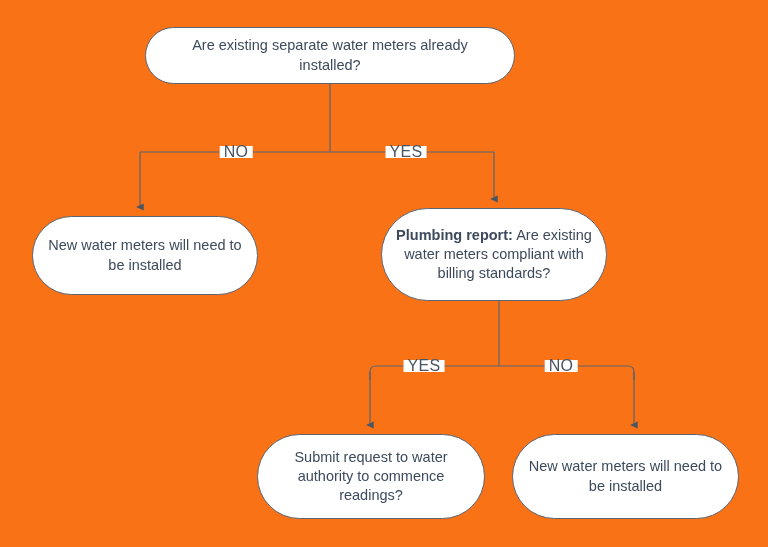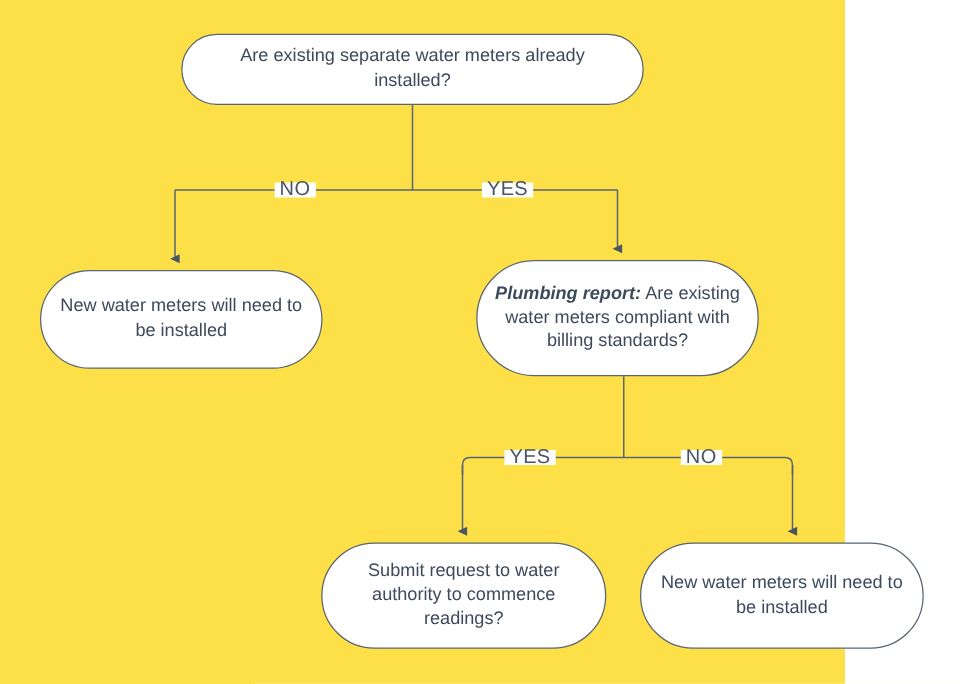--- a/index.html
+++ b/index.html
@@ -9,23 +9,23 @@
   }
   body {
     width: 768px;
     height: 547px;
     font-family: "Liberation Sans", sans-serif;
     color: #3d4a5c;
     overflow: hidden;
   }
   #flow-root {
     position: relative;
-    width: 676px;
+    width: 768px;
     height: 547px;
-    background: #fde047;
+    background: #f97316;
   }
   svg.connectors {
     position: absolute;
     left: 0;
     top: 0;
     width: 768px;
     height: 547px;
     pointer-events: none;
   }
   .node {
@@ -41,21 +41,20 @@
     font-size: 14.5px;
     color: #3d4a5c;
     padding: 4px 14px;
   }
   .node .node-text {
     display: block;
     width: 100%;
   }
   .node-lead {
     font-weight: bold;
-    font-style: italic;
   }
   
   #node-start   { left: 145px; top: 27px;  width: 370px; height: 57px;  border-radius: 28.5px; }
   #node-new-left{ left: 32px;  top: 216px; width: 226px; height: 79px;  border-radius: 39.5px; }
   #node-plumbing{ left: 381px; top: 208px; width: 226px; height: 93px;  border-radius: 46.5px; }
   #node-submit  { left: 257px; top: 434px; width: 228px; height: 85px;  border-radius: 42.5px; text-align: center; }
   #node-new-right{left: 512px; top: 434px; width: 227px; height: 85px;  border-radius: 42.5px; }
 
   .edge-label {
     position: absolute;

